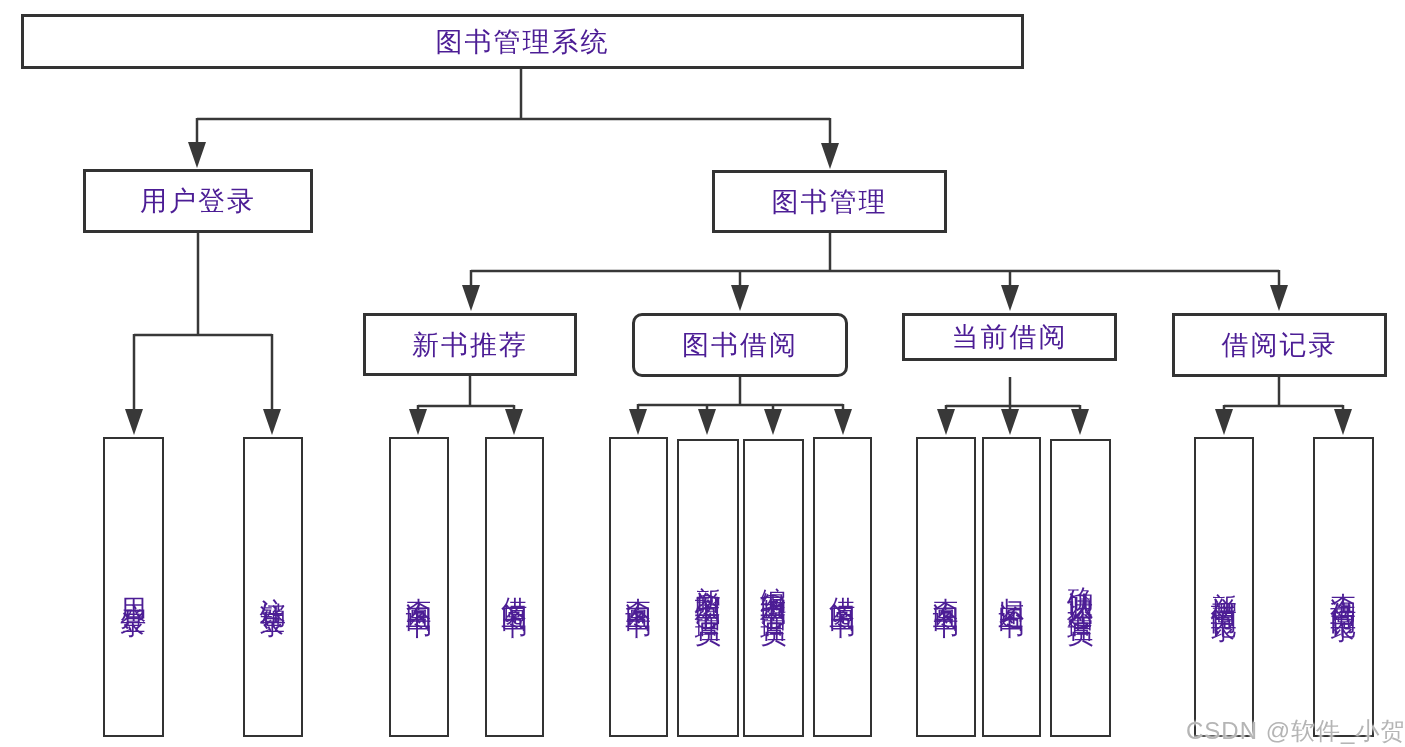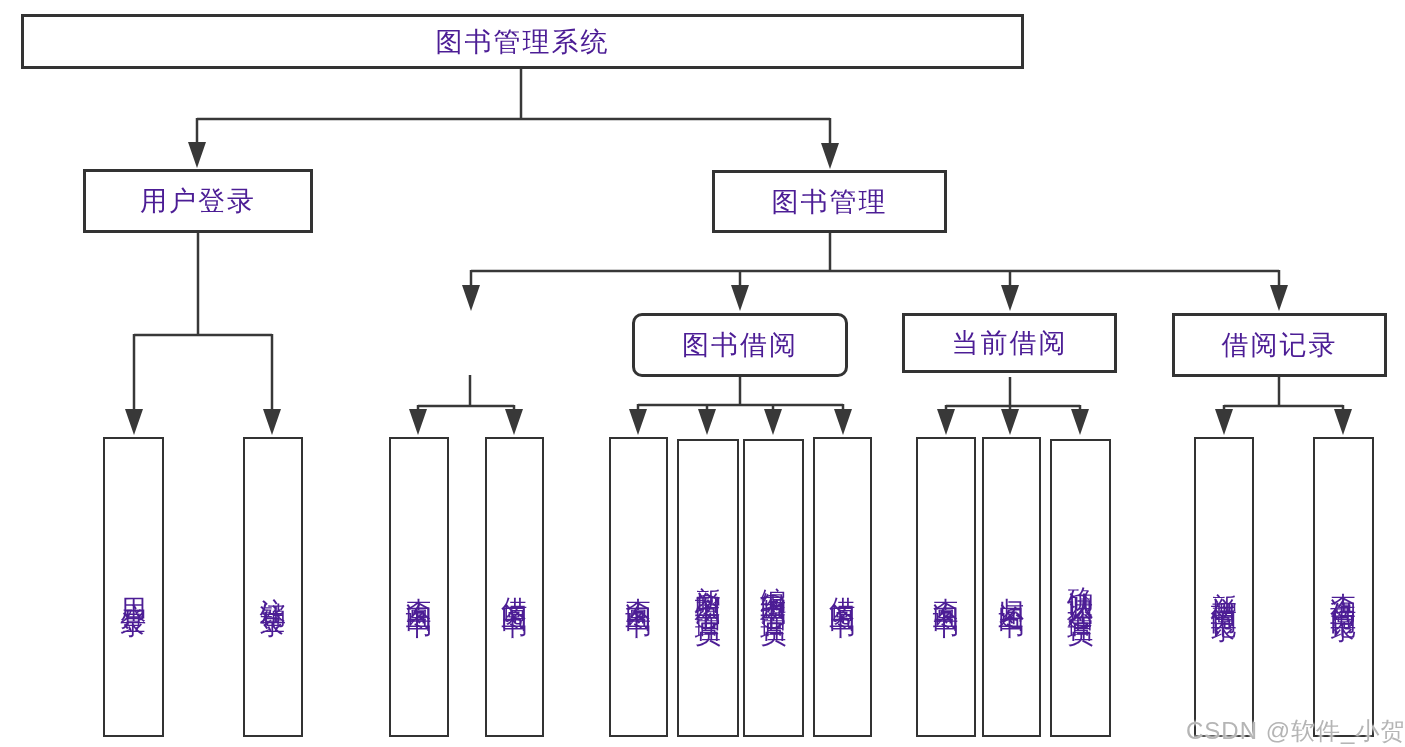--- a/index.html
+++ b/index.html
@@ -42,21 +42,21 @@
     line-height: 1.1;
     letter-spacing: 5px;
     white-space: nowrap;
   }
   
   #n-root      { left: 21px;   top: 14px;  width: 1003px; height: 55px; }
   #n-login     { left: 83px;   top: 169px; width: 230px;  height: 64px; }
   #n-mgmt      { left: 712px;  top: 170px; width: 235px;  height: 63px; }
   #n-newrec    { left: 363px;  top: 313px; width: 214px;  height: 63px; }
   #n-bborrow   { left: 632px;  top: 313px; width: 216px;  height: 64px; border-radius: 10px; }
-  #n-current   { left: 902px;  top: 313px; width: 215px;  height: 60px; }
+  #n-current   { left: 902px;  top: 313px; width: 215px;  height: 48px; }
   #n-records   { left: 1172px; top: 313px; width: 215px;  height: 64px; }
 
   #l-login     { left: 103px;  top: 437px; width: 61px; height: 300px; }
   #l-logout    { left: 243px;  top: 437px; width: 60px; height: 300px; }
   #l-nr-query  { left: 389px;  top: 437px; width: 60px; height: 300px; }
   #l-nr-borrow { left: 485px;  top: 437px; width: 59px; height: 300px; }
   #l-bb-query  { left: 609px;  top: 437px; width: 59px; height: 300px; }
   #l-bb-add    { left: 677px;  top: 439px; width: 62px; height: 298px; }
   #l-bb-edit   { left: 743px;  top: 439px; width: 61px; height: 298px; }
   #l-bb-borrow { left: 813px;  top: 437px; width: 59px; height: 300px; }
@@ -157,20 +157,23 @@
     <span>图书管理系统</span>
   </div>
 
   <div id="n-login" class="node hnode">
     <span>用户登录</span>
   </div>
   <div id="n-mgmt" class="node hnode">
     <span>图书管理</span>
   </div>
 
+  <div id="n-newrec" class="node hnode">
+    <span>新书推荐</span>
+  </div>
   <div id="n-bborrow" class="node hnode">
     <span>图书借阅</span>
   </div>
   <div id="n-current" class="node hnode">
     <span>当前借阅</span>
   </div>
   <div id="n-records" class="node hnode">
     <span>借阅记录</span>
   </div>
 

